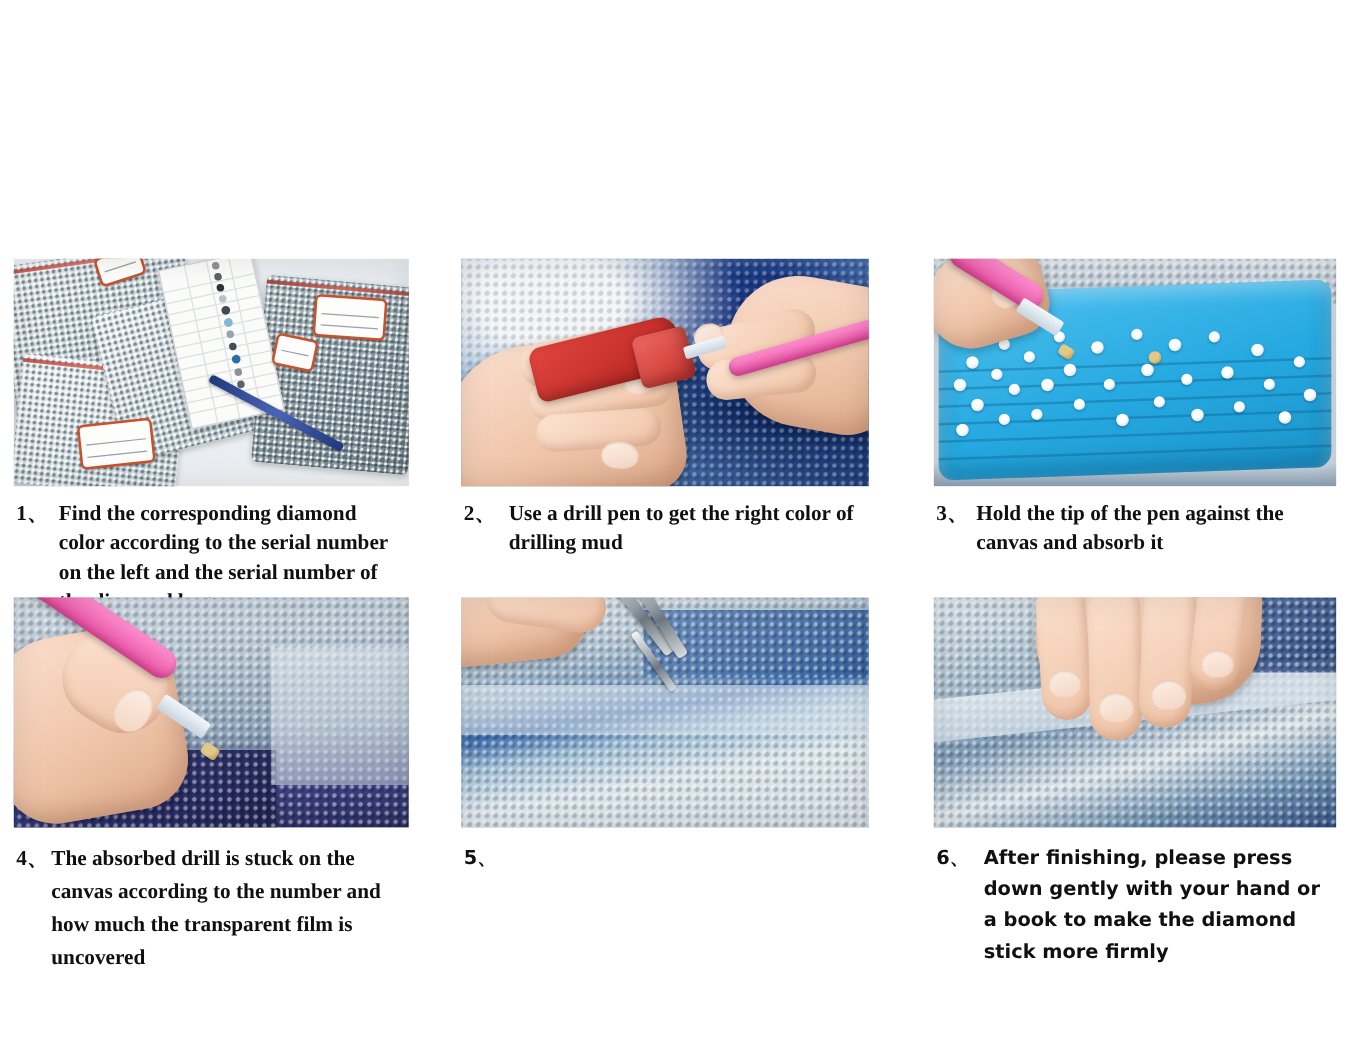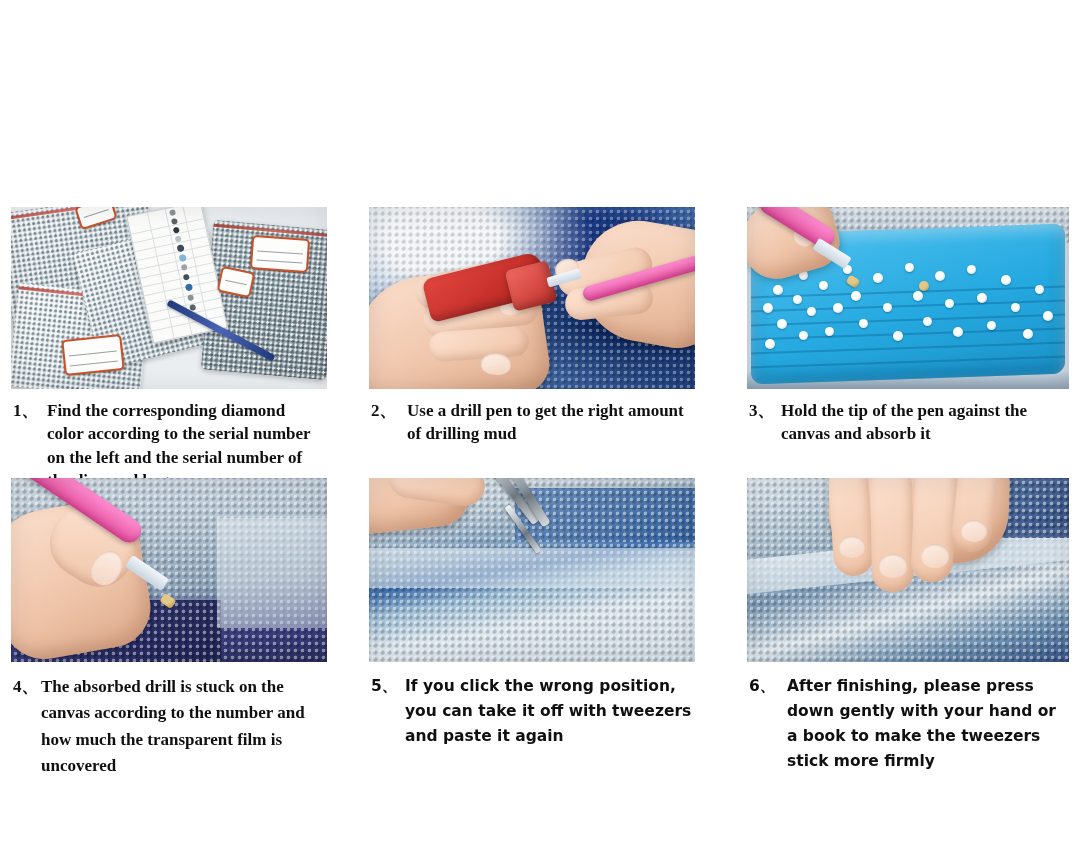--- a/index.html
+++ b/index.html
@@ -252,21 +252,21 @@
         <div class="finger" style="left:196px;top:78px;width:88px;height:32px;border-radius:18px;transform:rotate(-6deg);"></div>
         <div class="nail" style="left:186px;top:52px;width:24px;height:20px;transform:rotate(-16deg);"></div>
 
         <div class="pinkpen" style="left:212px;top:64px;width:122px;height:15px;transform:rotate(-16deg);"></div>
         <div class="pentip" style="left:178px;top:66px;width:34px;height:10px;transform:rotate(-16deg);border-radius:2px;"></div>
         <div class="vignette"></div>
       </div>
 
       <div class="caption cap-serif" style="left:2px;top:192px;width:322px;padding-left:36px;box-sizing:border-box;">
         <span class="num">2、</span>
-        <span class="txt">Use a drill pen to get the right amount of drilling mud</span>
+        <span class="txt">Use a drill pen to get the right color of drilling mud</span>
       </div>
     </div>
 
     <div class="cell" style="left:747px;top:207px;width:322px;height:260px;">
       <div class="photo p3" style="width:322px;height:182px;">
 
         <div style="position:absolute;left:0;top:0;right:0;height:34px;background:linear-gradient(180deg,#dfe7ee,#aebecd);"></div>
         <div class="beadgrid" style="height:36px;"></div>
         <div style="position:absolute;left:0;bottom:0;right:0;height:18px;background:linear-gradient(180deg,#c9d6e1,#8fa3b5);"></div>
 
@@ -371,21 +371,20 @@
         <div class="finger" style="left:20px;top:-16px;width:96px;height:40px;border-radius:22px;transform:rotate(8deg);"></div>
 
         <div class="tweezer" style="left:98px;top:6px;width:86px;height:9px;transform:rotate(52deg);border-radius:3px;"></div>
         <div class="tweezer" style="left:112px;top:6px;width:86px;height:9px;transform:rotate:58deg;transform:rotate(58deg);border-radius:3px;"></div>
         <div class="tweezer" style="left:126px;top:48px;width:56px;height:6px;transform:rotate(55deg);border-radius:2px;"></div>
         <div class="vignette"></div>
       </div>
 
       <div class="caption cap-sans" style="left:2px;top:196px;width:322px;padding-left:34px;box-sizing:border-box;line-height:1.62;">
         <span class="num">5、</span>
-        <span class="txt">If you click the wrong position, you can take it off with tweezers and paste it again</span>
       </div>
     </div>
 
     <div class="cell" style="left:747px;top:478px;width:322px;height:270px;">
       <div class="photo p6" style="width:322px;height:184px;">
         <div class="canvasbg"></div>
         <div class="beadgrid"></div>
 
         <div style="position:absolute;left:-20px;top:64px;width:380px;height:34px;
              background:linear-gradient(180deg,#f2f6f9,#dde7ee);opacity:.7;transform:rotate(-6deg);"></div>
@@ -401,18 +400,18 @@
         <div class="finger" style="left:208px;top:-22px;width:40px;height:96px;border-radius:20px;transform:rotate(7deg);"></div>
         <div class="nail" style="left:92px;top:58px;width:26px;height:22px;"></div>
         <div class="nail" style="left:132px;top:76px;width:28px;height:24px;"></div>
         <div class="nail" style="left:174px;top:66px;width:28px;height:24px;"></div>
         <div class="nail" style="left:214px;top:42px;width:26px;height:22px;"></div>
         <div class="vignette"></div>
       </div>
 
       <div class="caption cap-sans" style="left:2px;top:196px;width:320px;padding-left:38px;box-sizing:border-box;line-height:1.62;">
         <span class="num">6、</span>
-        <span class="txt">After finishing, please press down gently with your hand or a book to make the tweezers stick more firmly</span>
+        <span class="txt">After finishing, please press down gently with your hand or a book to make the diamond stick more firmly</span>
       </div>
     </div>
 
   </div>
 </div>
 
 </body></html>

